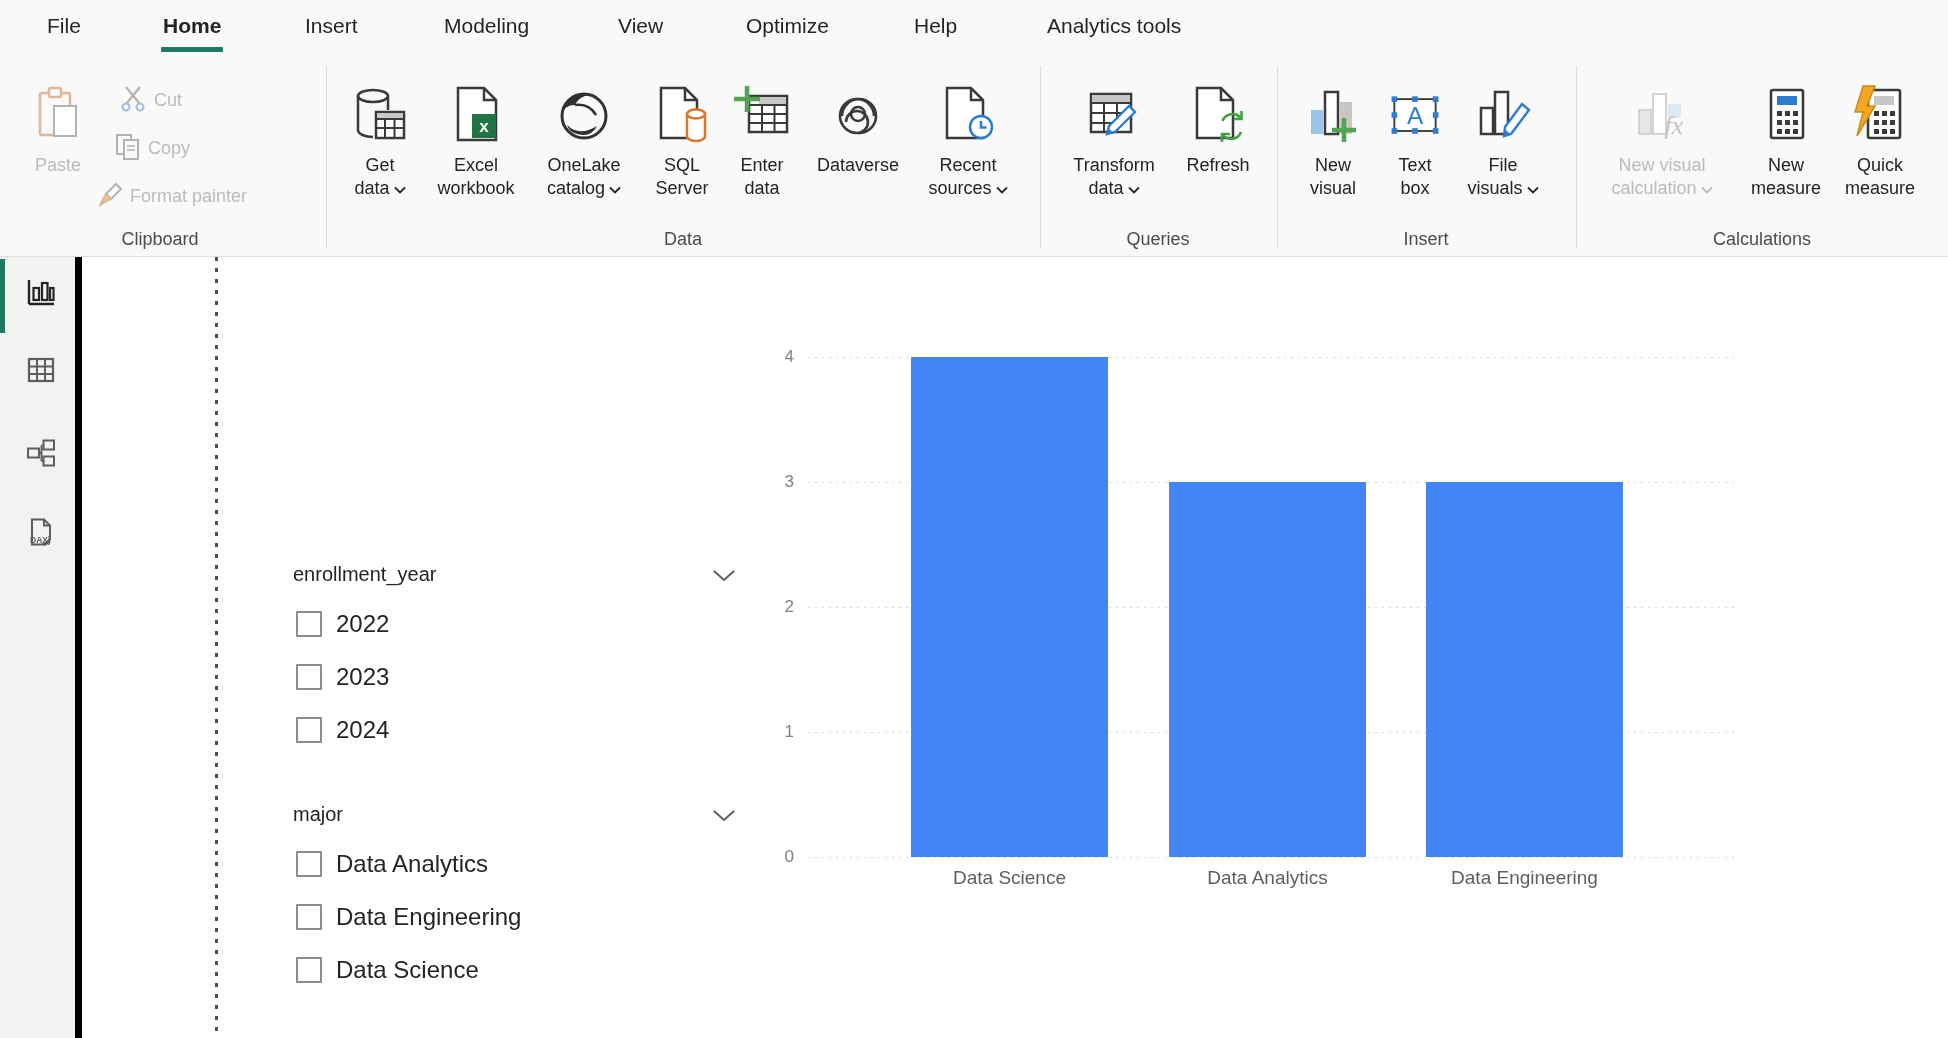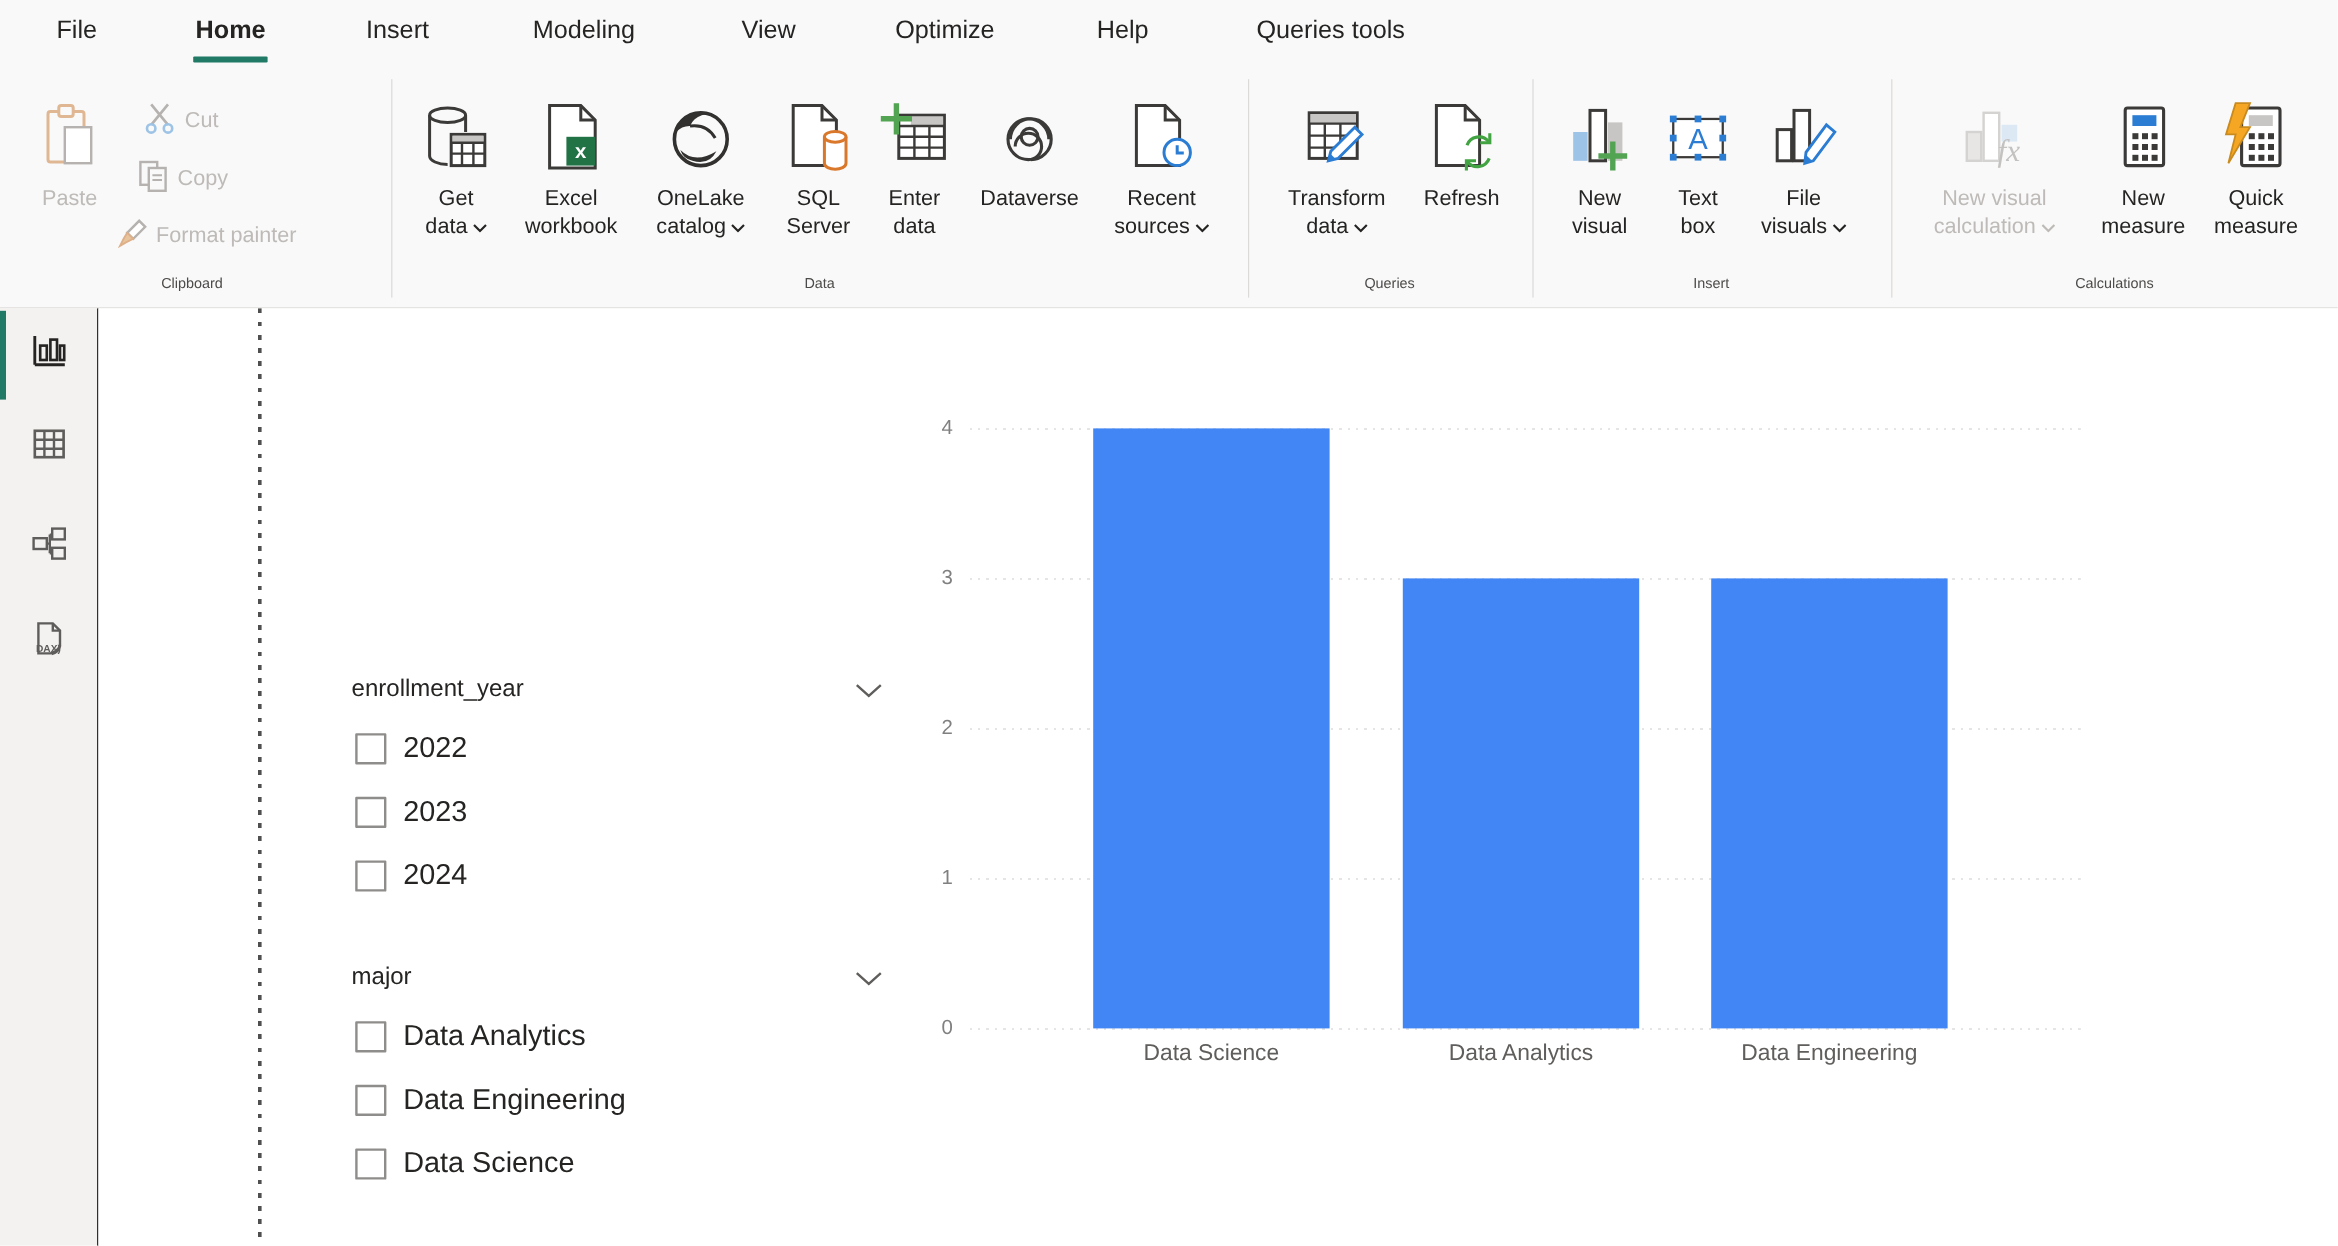--- a/index.html
+++ b/index.html
@@ -17,25 +17,25 @@
 
   .rbtn { position:absolute; top:84px; text-align:center; font-size:18px;
     line-height:23px; color:#252423; cursor:default; }
   .rbtn .ric { height:70px; display:flex; align-items:flex-start; justify-content:center; }
   .rbtn.disabled { color:#bdbab7; }
   .srow { position:absolute; display:flex; align-items:center; gap:6px;
     font-size:18px; color:#bdbab7; }
   .chev { display:inline-block; margin-left:4px; }
   .gsep { position:absolute; top:66px; height:182px; width:1px; background:#dcdad8; }
   .glabel { position:absolute; top:229px; width:220px; text-align:center;
-    font-size:12px; color:#4d4b49; }
+    font-size:18px; color:#4d4b49; }
 
   
   #sidebar { position:absolute; left:0; top:257px; width:82px; height:781px;
-    background:#f3f2f1; border-right:1px solid #000000; }
+    background:#f3f2f1; border-right:7px solid #000000; }
   #active-indicator { position:absolute; left:0; top:2px; width:5px; height:74px; background:#217a66; }
   .side-ic { position:absolute; left:24px; width:34px; height:34px; cursor:pointer; }
 
   
   #canvas { position:absolute; left:82px; top:257px; width:1866px; height:781px; background:#fff; }
   #page-edge { position:absolute; left:133px; top:0; width:3px; height:781px;
     background:repeating-linear-gradient(to bottom,#4f4f4f 0 4px,transparent 4px 11px); }
 
   .slicer-header { position:absolute; left:211px; font-size:20px; color:#252423; }
   .slicer-chevron { position:absolute; left:630px; cursor:pointer; }
@@ -58,21 +58,21 @@
 
 <div id="topbar">
 
   <div class="menu-item" style="left:47px">File</div>
   <div class="menu-item active" style="left:163px">Home</div>
   <div class="menu-item" style="left:305px">Insert</div>
   <div class="menu-item" style="left:444px">Modeling</div>
   <div class="menu-item" style="left:618px">View</div>
   <div class="menu-item" style="left:746px">Optimize</div>
   <div class="menu-item" style="left:914px">Help</div>
-  <div class="menu-item" style="left:1047px">Queries tools</div>
+  <div class="menu-item" style="left:1047px">Analytics tools</div>
 
   <div class="rbtn disabled" style="left:28px; width:60px;">
     <div class="ric">
       <svg width="52" height="60" viewBox="0 0 52 60" fill="none">
         <rect x="8" y="9" width="30" height="42" rx="2" stroke="#e0b793" stroke-width="2.5"></rect>
         <rect x="17" y="4" width="12" height="9" rx="2" fill="#f9f9f9" stroke="#e0b793" stroke-width="2.5"></rect>
         <rect x="22" y="22" width="22" height="30" fill="#fff" stroke="#b5b2b0" stroke-width="2"></rect>
       </svg>
     </div>
     <div>Paste</div>

